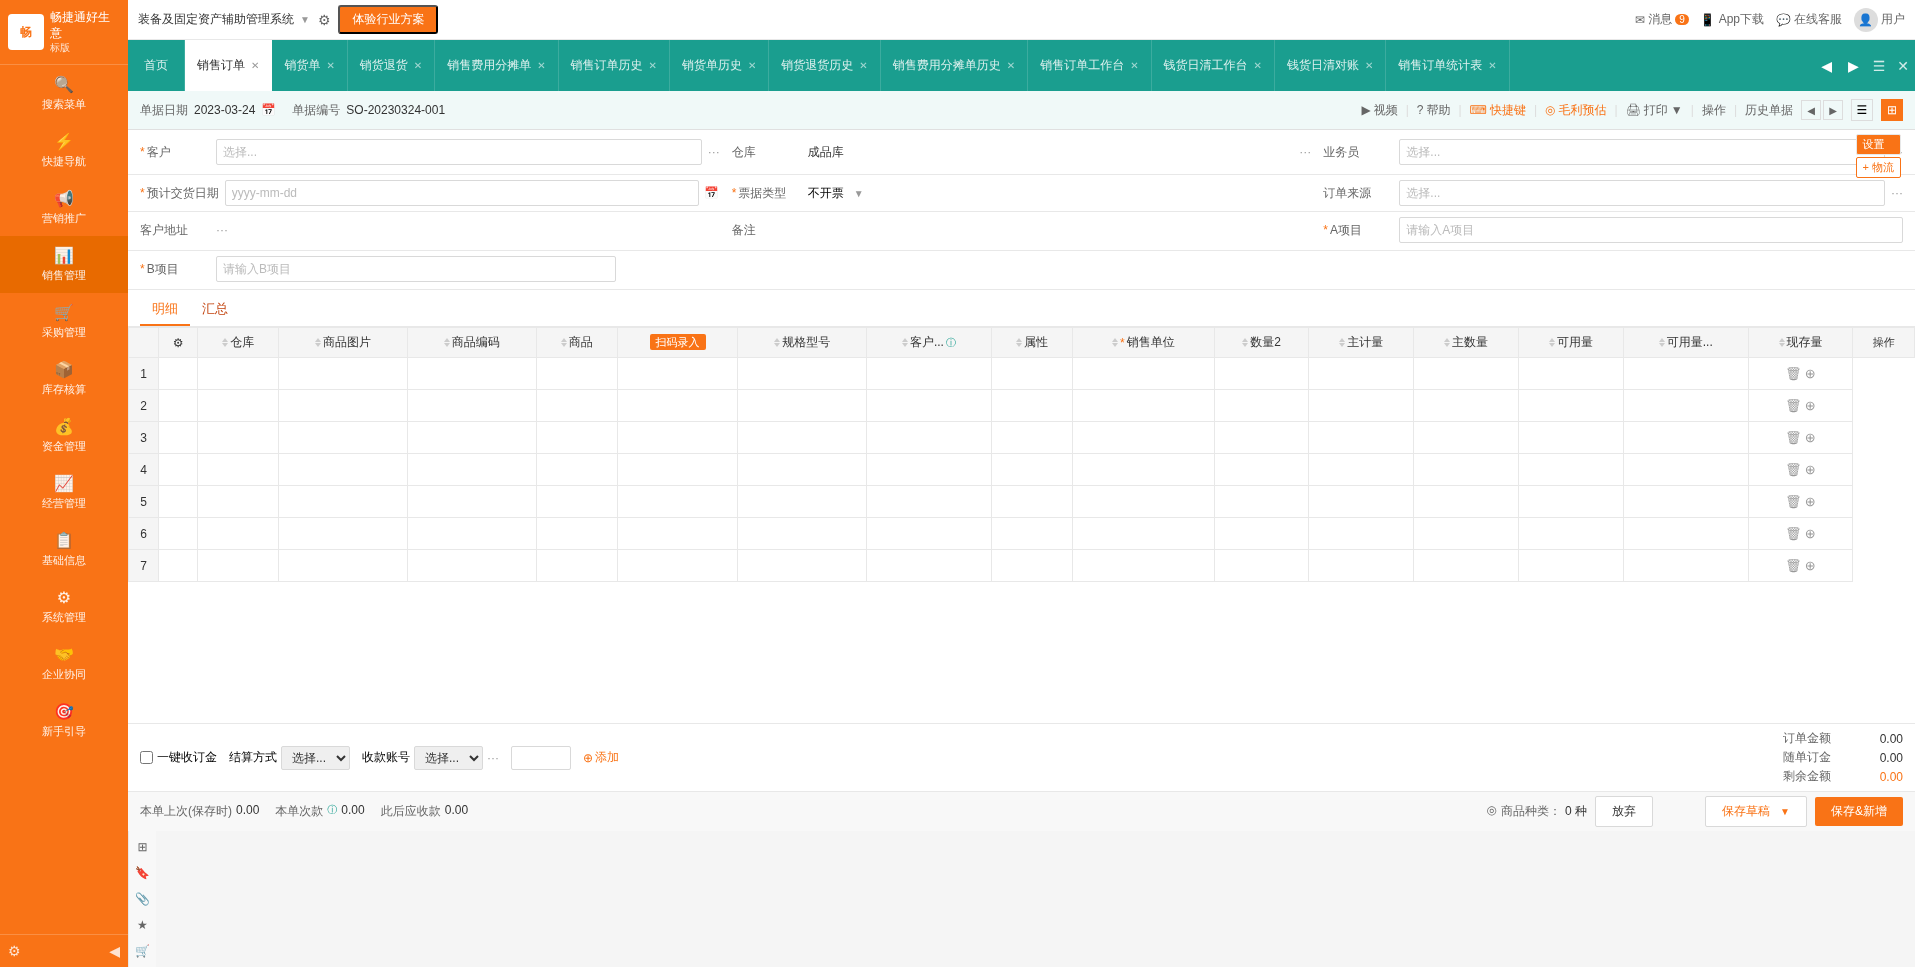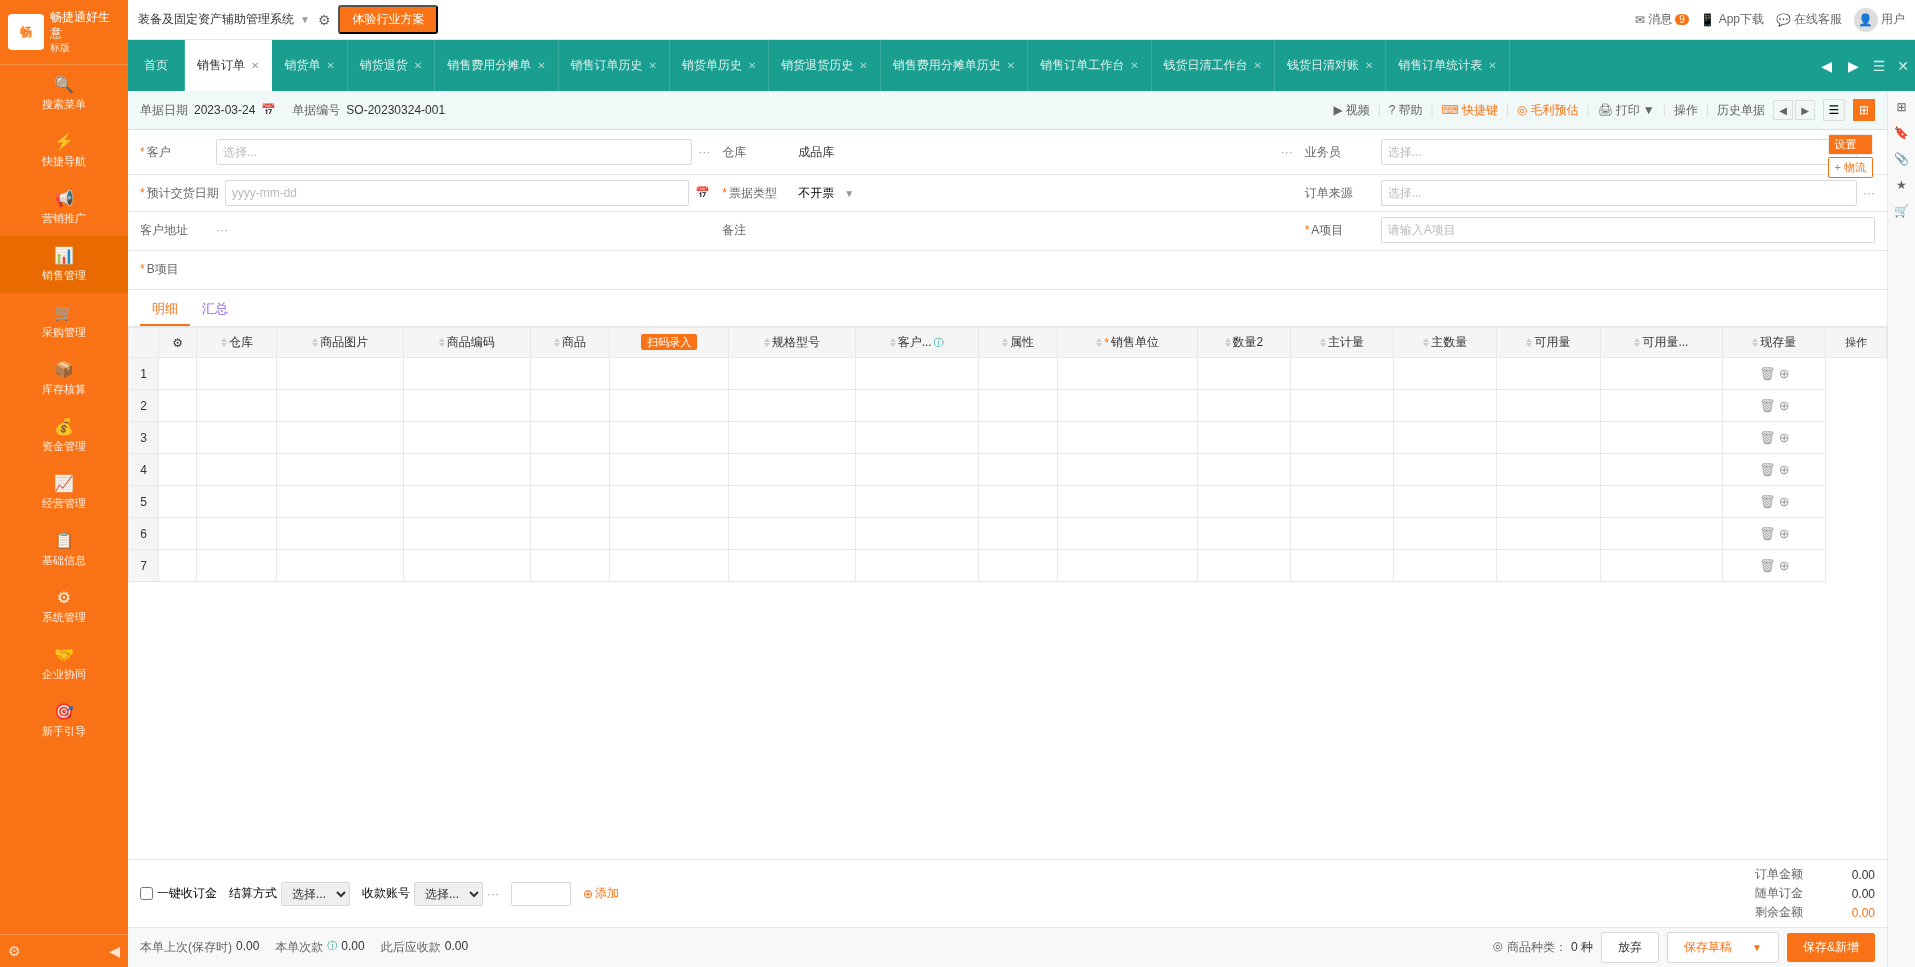--- a/index.html
+++ b/index.html
@@ -74,21 +74,21 @@
     .field-input::placeholder { color: #bbb; }
     .field-dots { color: #999; cursor: pointer; }
     .field-calendar { color: #1a9e8f; cursor: pointer; }
 
     
     .form-body2 { padding: 4px 12px 4px; display: grid; grid-template-columns: 1fr 1fr 1fr; gap: 6px 12px; border-bottom: 1px solid #e8e8e8; }
     .form-body3 { padding: 4px 12px 6px; display: grid; grid-template-columns: 1fr 1fr 1fr; gap: 6px 12px; }
 
     
     .content-tabs { display: flex; align-items: center; padding: 0 12px; border-bottom: 1px solid #e8e8e8; margin-top: 4px; }
-    .content-tab { padding: 6px 12px; cursor: pointer; color: #8b5cf6; border-bottom: 2px solid transparent; font-size: 13px; }
+    .content-tab { padding: 6px 12px; cursor: pointer; color: #c2410c; border-bottom: 2px solid transparent; font-size: 13px; }
     .content-tab.active { color: #f97316; border-bottom-color: #f97316; }
     .data-table { width: 100%; border-collapse: collapse; }
     .data-table th { background: #f5f5f5; border: 1px solid #e8e8e8; padding: 6px 4px; text-align: center; white-space: nowrap; font-weight: normal; color: #333; font-size: 11px; position: sticky; top: 0; z-index: 2; }
     .data-table td { border: 1px solid #e8e8e8; padding: 4px; text-align: center; height: 32px; color: #333; }
     .col-num { width: 30px; background: #f5f5f5; color: #999; }
     .scan-btn { background: #f97316; color: #fff; padding: 2px 6px; border-radius: 2px; cursor: pointer; font-size: 11px; }
     .th-sort { display: flex; align-items: center; gap: 2px; justify-content: center; }
     .th-sort-icon { display: flex; flex-direction: column; gap: 1px; }
     .th-sort-arrow { width: 0; height: 0; border-left: 3px solid transparent; border-right: 3px solid transparent; }
     .th-sort-arrow.up { border-bottom: 4px solid #ccc; }
@@ -116,25 +116,25 @@
     .ft-label { color: #666; }
     .ft-value { min-width: 60px; text-align: right; color: #333; }
     .ft-value.orange { color: #f97316; }
 
     
     .status-bar { height: 40px; background: #f8f8f8; border-top: 1px solid #e8e8e8; display: flex; align-items: center; padding: 0 12px; gap: 16px; }
     .sb-field { display: flex; gap: 4px; color: #666; }
     .sb-value { color: #333; }
     .sb-right { margin-left: auto; display: flex; align-items: center; gap: 8px; }
     .discard-btn { padding: 6px 16px; border: 1px solid #d9d9d9; background: #fff; border-radius: 2px; cursor: pointer; color: #333; }
-    .save-draft-btn { padding: 6px 16px; border: 1px solid #d9d9d9; background: #fff; border-radius: 2px; cursor: pointer; color: #f97316; display: flex; align-items: center; gap: 20px; }
+    .save-draft-btn { padding: 6px 16px; border: 1px solid #d9d9d9; background: #fff; border-radius: 2px; cursor: pointer; color: #f97316; display: flex; align-items: center; gap: 10px; margin-left: 44px; }
     .save-new-btn { padding: 6px 16px; background: #f97316; color: #fff; border: none; border-radius: 2px; cursor: pointer; }
     .float-btn { background: #fff; border: 1px solid #e8e8e8; padding: 3px 6px; font-size: 11px; color: #f97316; cursor: pointer; border-radius: 2px; }
 
-    .content-area { flex: 1; display: flex; flex-direction: row; overflow: hidden; position: relative; }
+    .content-area { flex: 1; display: flex; flex-direction: column; overflow: hidden; position: relative; }
 
     .warehouse-text { color: #333; }
 
     .dropdown-arrow { color: #999; font-size: 10px; }
 
     .table-container { flex: 1; overflow: hidden; display: flex; flex-direction: column; }
 
     .table-scroll { overflow: auto; flex: 1; }
   </style>
 </head>
@@ -405,20 +405,21 @@
         </div>
         <div class="form-field">
           <span class="field-label required">A项目</span>
           <input class="field-input" type="text" placeholder="请输入A项目" style="">
         </div>
       </div>
 
       <div style="padding:4px 12px 6px;border-bottom:1px solid #e8e8e8;">
         <div class="form-field">
           <span class="field-label required">B项目</span>
+          <input class="field-input" type="text" style="max-width: 400px;" placeholder="请输入B项目">
         </div>
       </div>
 
       <div class="content-tabs">
         <div class="content-tab active">明细</div>
         <div class="content-tab">汇总</div>
       </div>
 
       <div class="table-container">
         <div class="table-scroll">

